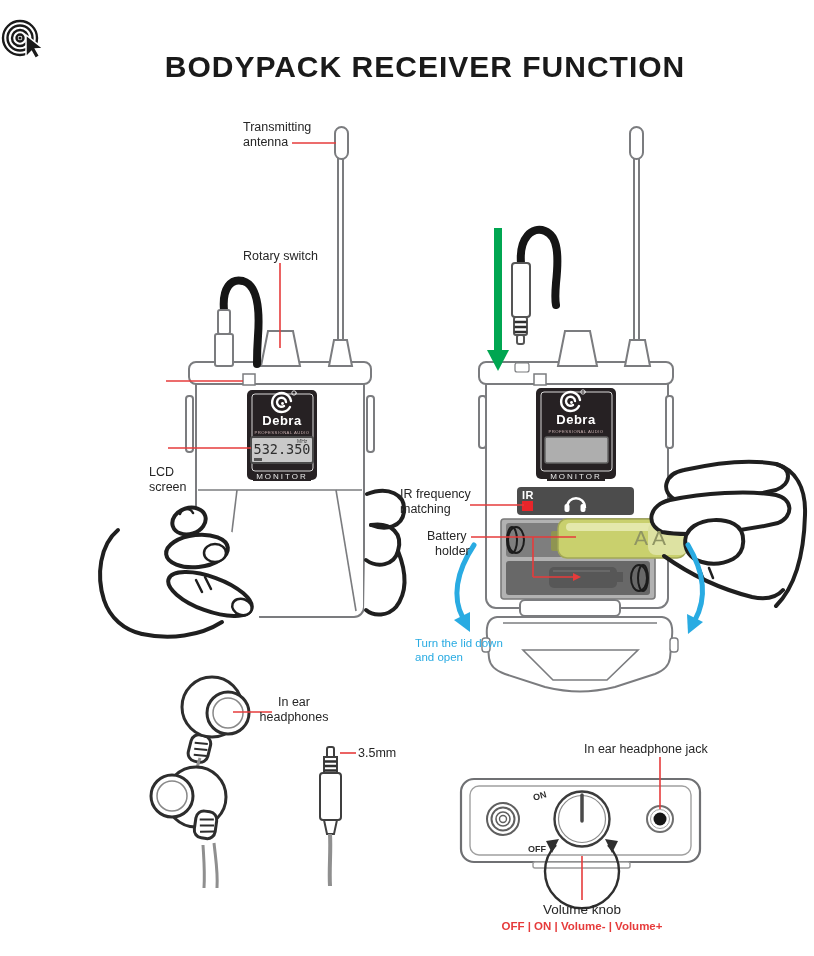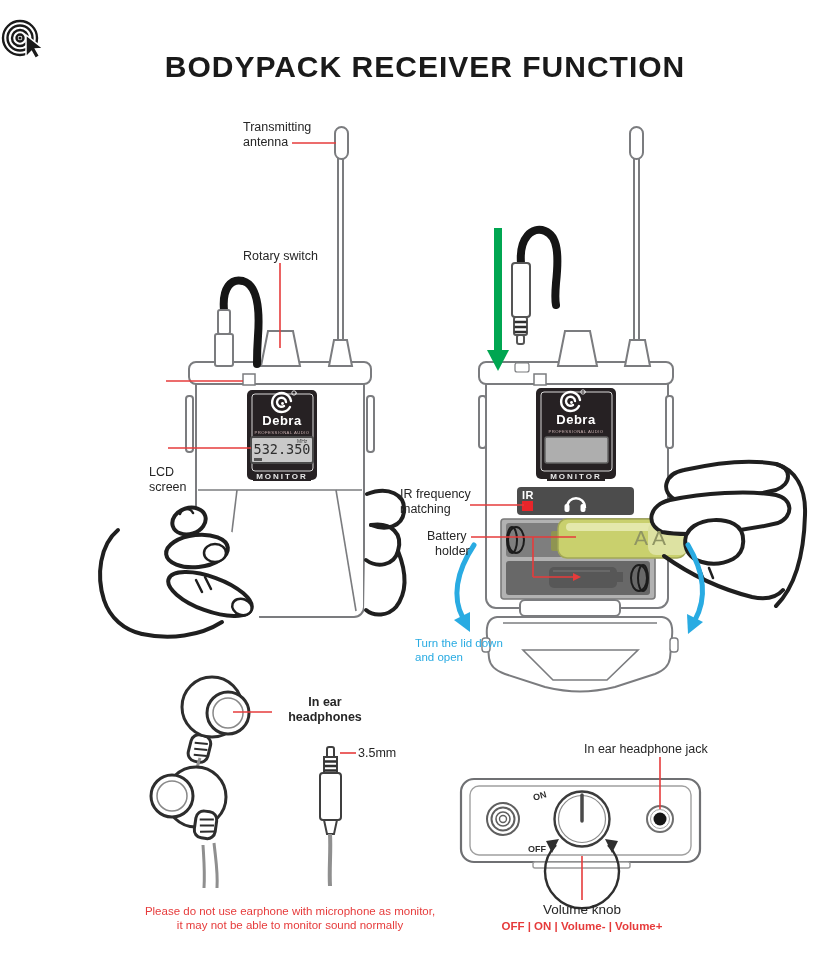--- a/index.html
+++ b/index.html
@@ -17,21 +17,21 @@
   .title-main{font-size:23px;color:#1a1a1a;}
   .title-main b{font-weight:700;}
   .subtitle{position:absolute;left:0;top:50px;width:814px;text-align:center;padding-left:36px;
             box-sizing:border-box;font-size:30px;font-weight:700;letter-spacing:1px;color:#1a1a1a;}
   .panel-text{position:absolute;color:#ffffff;text-align:center;}
   .brand{font-size:13px;font-weight:700;letter-spacing:.5px;}
   .tagline{font-size:5px;color:#c9b0b0;transform:scale(.85);letter-spacing:.5px;}
   .lcd-value{font-family:"DejaVu Sans Mono",monospace;font-weight:400;font-size:13.5px;color:#2e2e2e;}
   .lcd-unit{position:absolute;font-size:5px;color:#444;}
   .monitor-wrap{position:absolute;text-align:center;}
-  .monitor-wrap span{font-size:8px;letter-spacing:2px;color:#e8e8e8;background:#262123;padding:0 3px;font-weight:bold;}
+  .monitor-wrap span{font-size:8px;letter-spacing:2px;color:#e8e8e8;background:#262123;padding:0 3px;}
   .ir-mark{position:absolute;font-size:11px;font-weight:700;color:#fff;letter-spacing:.5px;}
   .aa-mark{position:absolute;font-size:21px;letter-spacing:4px;color:#8f9463;margin-left:32px;}
   .knob-mark{position:absolute;font-size:9px;font-weight:700;color:#2f2f2f;}
   .warning{font-size:11.5px;line-height:13.5px;}
   .fn-red{font-size:11.5px;font-weight:700;}
   .small-cap{font-size:11.5px;line-height:14px;}
 </style>
 </head>
 <body>
 
@@ -311,37 +311,33 @@
 <div class="lbl" style="left:427px;top:529px;">
   <span class="ln">Battery</span>
   <span class="ln" style="padding-left:8px;">holder</span>
 </div>
 
 <div class="lbl cyan small-cap" style="left:415px;top:636px;font-weight:normal;">
   <span class="ln">Turn the lid down</span>
   <span class="ln">and open</span>
 </div>
 
-<div class="lbl center" style="left:286px;top:695px;width:78px;font-weight:bold;">
+<div class="lbl center" style="left:255px;top:695px;width:78px;">
   <span class="ln">In ear</span>
   <span class="ln">headphones</span>
 </div>
 
 <div class="lbl" style="left:358px;top:746px;">3.5mm</div>
 
 <div class="lbl" style="left:584px;top:742px;">In ear headphone jack</div>
 
 <div class="lbl center" style="left:532px;top:902px;width:100px;font-size:13.5px;">Volume knob</div>
 
 <div class="lbl red fn-red center" style="left:482px;top:919px;width:200px;">OFF | ON | Volume- | Volume+</div>
 
-<div class="lbl red warning center" style="left:115px;top:905px;width:350px;">
-  <span class="ln">Please do not use earphone with microphone as monitor,</span>
-  <span class="ln">it may not be able to monitor sound normally</span>
-</div>
 
 <div class="panel-text brand" style="left:247px;top:413px;width:70px;">Debra</div>
 <div class="panel-text tagline" style="left:247px;top:429px;width:70px;">PROFESSIONAL AUDIO</div>
 <div class="panel-text lcd-value" style="left:252px;top:441px;width:60px;">532.350</div>
 <div class="lcd-unit" style="left:297px;top:438px;">MHz</div>
 <div class="monitor-wrap" style="left:250px;top:465px;width:64px;">
   <span>MONITOR</span>
 </div>
 
 <div class="panel-text brand" style="left:541px;top:412px;width:70px;">Debra</div>

